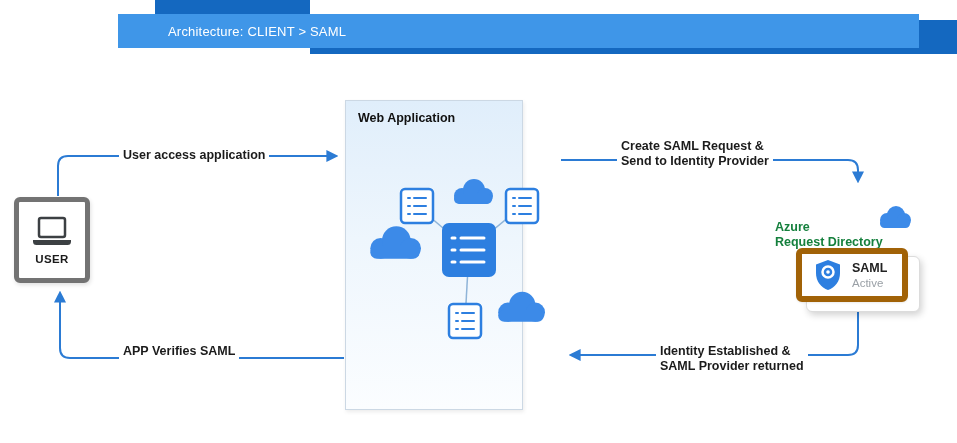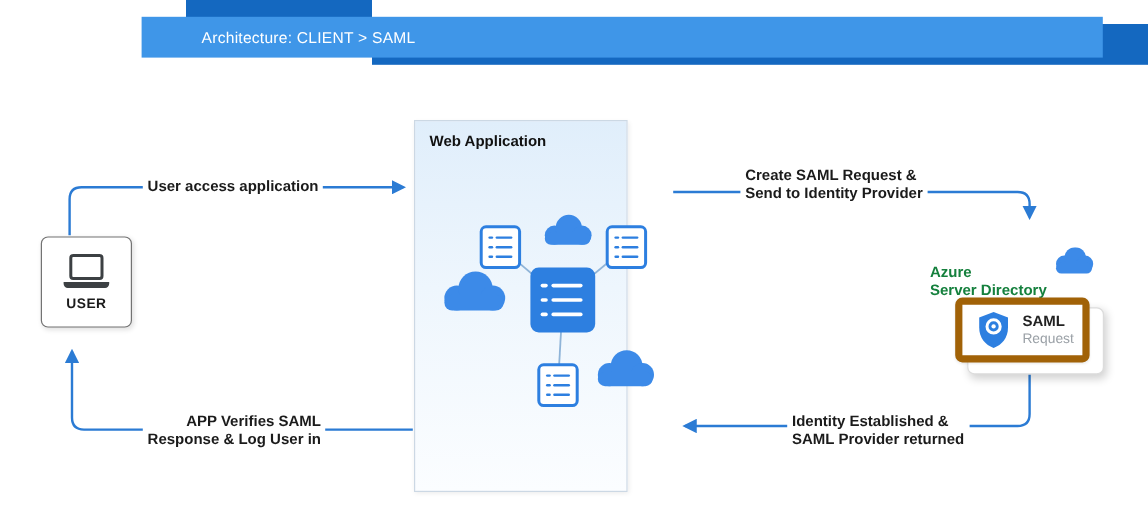--- a/index.html
+++ b/index.html
@@ -18,24 +18,24 @@
   
   .webapp-box{
     position:absolute;left:345px;top:100px;width:178px;height:310px;box-sizing:border-box;
     background:linear-gradient(180deg,#e0eefb 0%,#eef6fd 45%,#fbfdff 100%);
     border:1px solid #ccd8e4;box-shadow:1px 2px 4px rgba(0,0,0,.08);
   }
   .webapp-title{position:absolute;left:12px;top:10px;font-size:12.5px;font-weight:700;color:#111;}
   .webapp-svg{position:absolute;left:0;top:0;}
   
   .user-card{
-    position:absolute;left:14px;top:197px;width:76px;height:76px;box-sizing:border-box;
-    background:#fff;border:1px solid #737373;border-radius:6px;
+    position:absolute;left:14px;top:197px;width:76px;height:86px;box-sizing:border-box;
+    background:#fff;border:5px solid #737373;border-radius:6px;
     box-shadow:1px 2px 4px rgba(0,0,0,.12);
-    display:flex;flex-direction:column;align-items:center;justify-content:center;gap:5px;margin-left:20px;
+    display:flex;flex-direction:column;align-items:center;justify-content:center;gap:5px;
   }
   .user-label{font-size:11.5px;font-weight:700;letter-spacing:.4px;color:#1b1b1b;}
   
   .azure-title{position:absolute;left:775px;top:200px;font-size:12.5px;font-weight:700;line-height:15px;color:#15803d;margin-top:20px;}
   .azure-cloud{position:absolute;left:876px;top:206px;}
   .saml-card-back{
     position:absolute;left:806px;top:256px;width:112px;height:54px;background:#fff;
     border:1px solid #dcdcdc;border-radius:6px;box-shadow:2px 3px 7px rgba(0,0,0,.18);
   }
   .saml-card{
@@ -162,51 +162,50 @@
   <div class="user-card">
     <svg width="48" height="32" viewBox="0 0 48 32">
       <rect x="11" y="2" width="26" height="19" rx="2" fill="#ffffff" stroke="#3c4043" stroke-width="2.5"></rect>
       <path d="M5 24 h38 v1.5 a3.5 3.5 0 0 1 -3.5 3.5 h-31 a3.5 3.5 0 0 1 -3.5 -3.5 z" fill="#3c4043"></path>
     </svg>
     <div class="user-label">USER</div>
   </div>
 
   <div class="azure-title">
     <div>Azure</div>
-    <div>Server Directory</div>
+    <div>Request Directory</div>
   </div>
   <svg class="azure-cloud" width="38" height="26" viewBox="0 0 38 26">
     <g fill="#3c8ae8" transform="translate(19,13)">
       <circle cx="-8" cy="1" r="7"></circle>
         <circle cx="1" cy="-4" r="9"></circle>
         <circle cx="9" cy="1" r="7"></circle>
       <rect x="-15" y="0" width="30" height="9" rx="4.5"></rect>
     </g>
   </svg>
 
   <div class="saml-card-back"></div>
   <div class="saml-card">
     <svg width="28" height="32" viewBox="0 0 28 32">
       <path d="M14 1 L26 5.5 V14 C26 22.5 21 28.5 14 31 C7 28.5 2 22.5 2 14 V5.5 Z" fill="#2d7fe0"></path>
       <circle cx="14" cy="13" r="5.5" fill="none" stroke="#ffffff" stroke-width="2.5"></circle>
       <circle cx="14" cy="13" r="1.8" fill="#ffffff"></circle>
     </svg>
     <div>
       <div class="saml-name">SAML</div>
-      <div class="saml-type">Request</div>
+      <div class="saml-type">Active</div>
     </div>
   </div>
 
   <div class="flow-label lbl-create">
     <div>Create SAML Request &amp;</div>
     <div>Send to Identity Provider</div>
   </div>
   <div class="flow-label lbl-user-access">User access application</div>
   <div class="flow-label lbl-identity">
     <div>Identity Established &amp;</div>
     <div>SAML Provider returned</div>
   </div>
   <div class="flow-label lbl-verify">
     <div>APP Verifies SAML</div>
-    <div>Response &amp; Log User in</div>
   </div>
 
 </div>
 
 </body></html>

